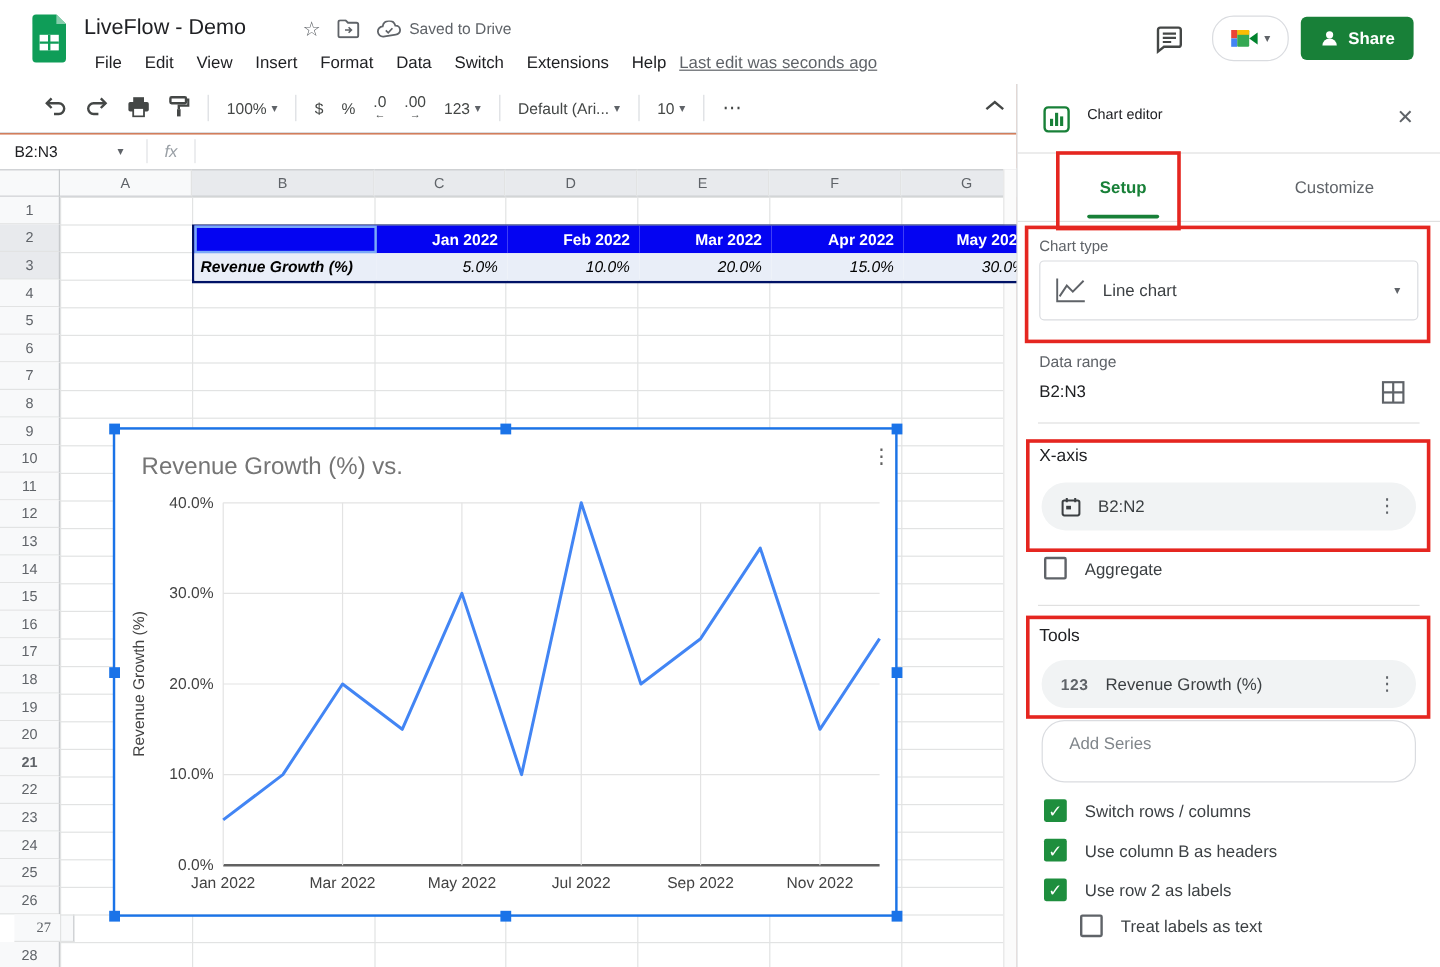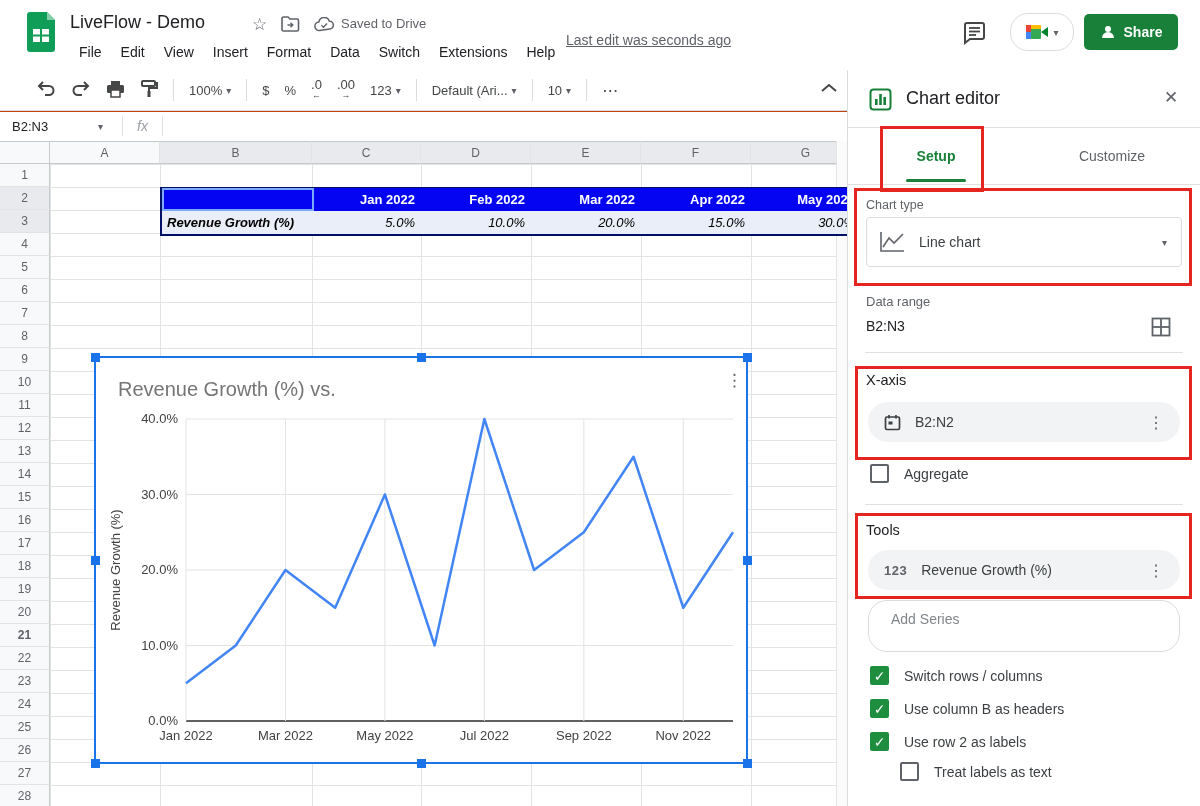--- a/index.html
+++ b/index.html
@@ -6,21 +6,21 @@
   #app{position:relative;width:1200px;height:806px;overflow:hidden;background:#c2410c;
        font-family:"Liberation Sans",sans-serif;color:#202124;}
   
   #topbar{position:absolute;left:0;top:0;width:1200px;height:70px;background:#fff;}
   #sheets-logo{position:absolute;left:25px;top:11px;}
   #doc-title{position:absolute;left:70px;top:12px;font-size:18px;color:#202124;}
   .title-icon{position:absolute;top:14px;font-size:17px;color:#5f6368;}
   #saved-label{position:absolute;left:341px;top:16px;font-size:13px;color:#5f6368;}
   #menu-row{position:absolute;left:79px;top:42px;display:flex;gap:19px;font-size:14px;color:#202124;}
   .menu-item{cursor:default;line-height:20px;}
-  #last-edit{position:absolute;left:566px;top:32px;font-size:14px;color:#5f6368;text-decoration:underline;}
+  #last-edit{position:absolute;left:566px;top:44px;font-size:14px;color:#5f6368;text-decoration:underline;}
   #comment-btn{position:absolute;left:962px;top:21px;}
   #meet-btn{position:absolute;left:1010px;top:13px;width:62px;height:36px;border:1px solid #dadce0;
             border-radius:18px;display:flex;align-items:center;justify-content:center;gap:4px;background:#fff;}
   #share-btn{position:absolute;left:1084px;top:14px;width:94px;height:36px;background:#188038;border-radius:5px;
              display:flex;align-items:center;justify-content:center;gap:8px;color:#fff;font-size:14px;font-weight:bold;}
   
   #toolbar{position:absolute;left:0;top:70px;width:847px;height:41px;border-bottom:1px solid #dadce0;
            display:flex;align-items:center;gap:15px;padding-left:36px;box-sizing:border-box;background:#fff;
            font-size:13px;color:#444746;}
   .tb-divider{width:1px;height:22px;background:#dadce0;}
@@ -59,21 +59,21 @@
       border:1px solid #d9d9d9;box-sizing:border-box;z-index:4;}
   #chart-sel{position:absolute;left:-2px;top:-2px;right:-2px;bottom:-2px;border:2px solid #1a73e8;pointer-events:none;}
   .handle{position:absolute;width:9px;height:9px;background:#1a73e8;z-index:5;}
   #chart-title{position:absolute;left:22px;top:20px;font-size:20px;color:#757575;white-space:nowrap;}
   #chart-menu{position:absolute;left:630px;top:12px;font-size:17px;color:#616161;letter-spacing:0;}
   #chart-svg{position:absolute;left:0;top:0;}
   #chart-svg text.tick{font-family:"Liberation Sans",sans-serif;font-size:13px;fill:#424242;}
   
   #panel{position:absolute;left:847px;top:70px;width:353px;height:736px;background:#fff;
          border-left:1px solid #dadce0;box-sizing:border-box;}
-  #panel-title{position:absolute;left:58px;top:18px;font-size:18px;color:#202124;}
+  #panel-title{position:absolute;left:58px;top:18px;font-size:12px;color:#202124;}
   #panel-close{position:absolute;left:316px;top:17px;font-size:17px;color:#5f6368;}
   .p-divider{position:absolute;height:1px;background:#e0e0e0;}
   .tab{position:absolute;top:58px;width:176px;height:56px;display:flex;align-items:center;justify-content:center;font-size:14px;}
   #tab-setup{left:0;color:#188038;font-weight:bold;}
   #tab-customize{left:176px;color:#5f6368;}
   #tab-underline{position:absolute;left:58px;top:109px;width:60px;height:3px;background:#188038;border-radius:2px;}
   .p-label-sm{position:absolute;left:18px;font-size:12.5px;color:#5f6368;text-align:center;}
   .p-label-lg{position:absolute;left:18px;font-size:14.5px;color:#202124;font-weight:500;}
   #chart-type-dd{position:absolute;left:18px;top:147px;width:316px;height:50px;border:1px solid #dadce0;border-radius:4px;
       box-sizing:border-box;display:flex;align-items:center;gap:14px;padding:0 14px 0 12px;font-size:14px;color:#3c4043;}
@@ -262,21 +262,21 @@
         <div class="row-header" style="left: 0px; top: 392px; height: 23px;">17</div>
         <div class="row-header" style="left: 0px; top: 415px; height: 23px;">18</div>
         <div class="row-header" style="left: 0px; top: 438px; height: 23px;">19</div>
         <div class="row-header" style="left: 0px; top: 461px; height: 23px;">20</div>
         <div class="row-header" style="left: 0px; top: 484px; height: 23px; font-weight: bold;">21</div>
         <div class="row-header" style="left: 0px; top: 507px; height: 23px;">22</div>
         <div class="row-header" style="left: 0px; top: 530px; height: 23px;">23</div>
         <div class="row-header" style="left: 0px; top: 553px; height: 23px;">24</div>
         <div class="row-header" style="left: 0px; top: 576px; height: 23px;">25</div>
         <div class="row-header" style="left: 0px; top: 599px; height: 23px;">26</div>
-        <div class="row-header" style="left: 0px; top: 622px; height: 23px;">27</div>
+        <div class="row-header" style="left: 12px; top: 622px; height: 23px; font-family: Liberation Serif, serif;">27</div>
         <div class="row-header" style="left: 0px; top: 645px; height: 23px;">28</div>
         <div class="gridline" style="left: 50px; top: 24px; width: 1px; height: 642px;"></div>
         <div class="gridline" style="left: 160px; top: 24px; width: 1px; height: 642px;"></div>
         <div class="gridline" style="left: 312px; top: 24px; width: 1px; height: 642px;"></div>
         <div class="gridline" style="left: 421px; top: 24px; width: 1px; height: 642px;"></div>
         <div class="gridline" style="left: 531px; top: 24px; width: 1px; height: 642px;"></div>
         <div class="gridline" style="left: 641px; top: 24px; width: 1px; height: 642px;"></div>
         <div class="gridline" style="left: 751px; top: 24px; width: 1px; height: 642px;"></div>
         <div class="gridline" style="left: 50px; top: 24px; width: 786px; height: 1px;"></div>
         <div class="gridline" style="left: 50px; top: 47px; width: 786px; height: 1px;"></div>

